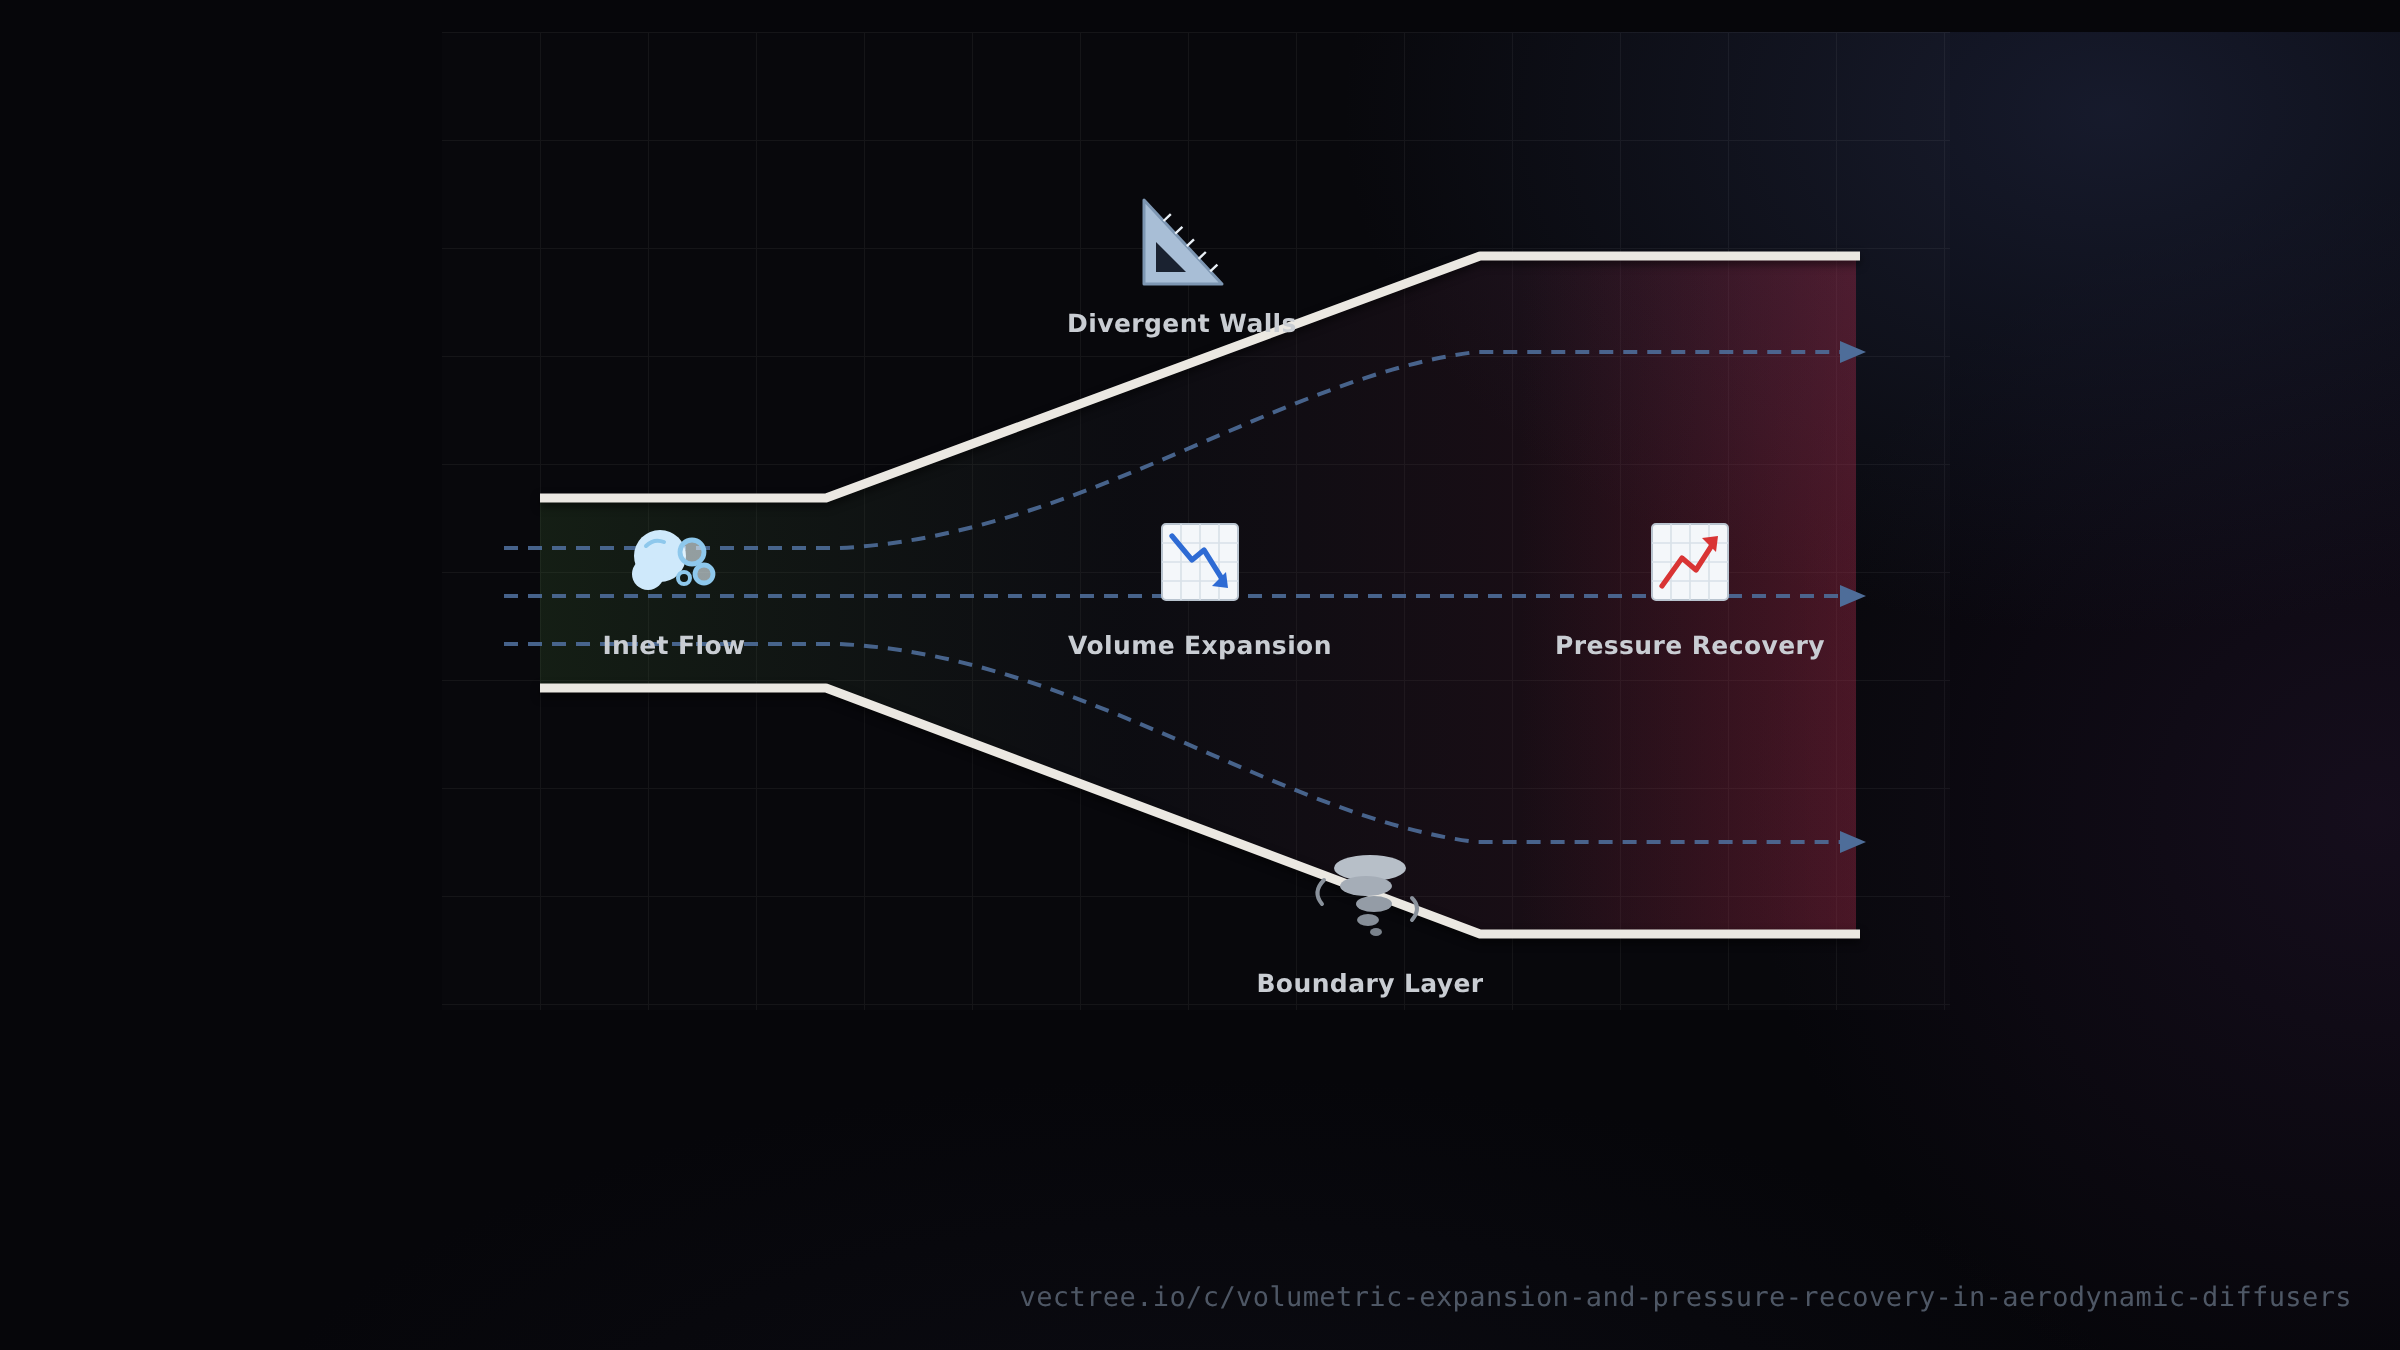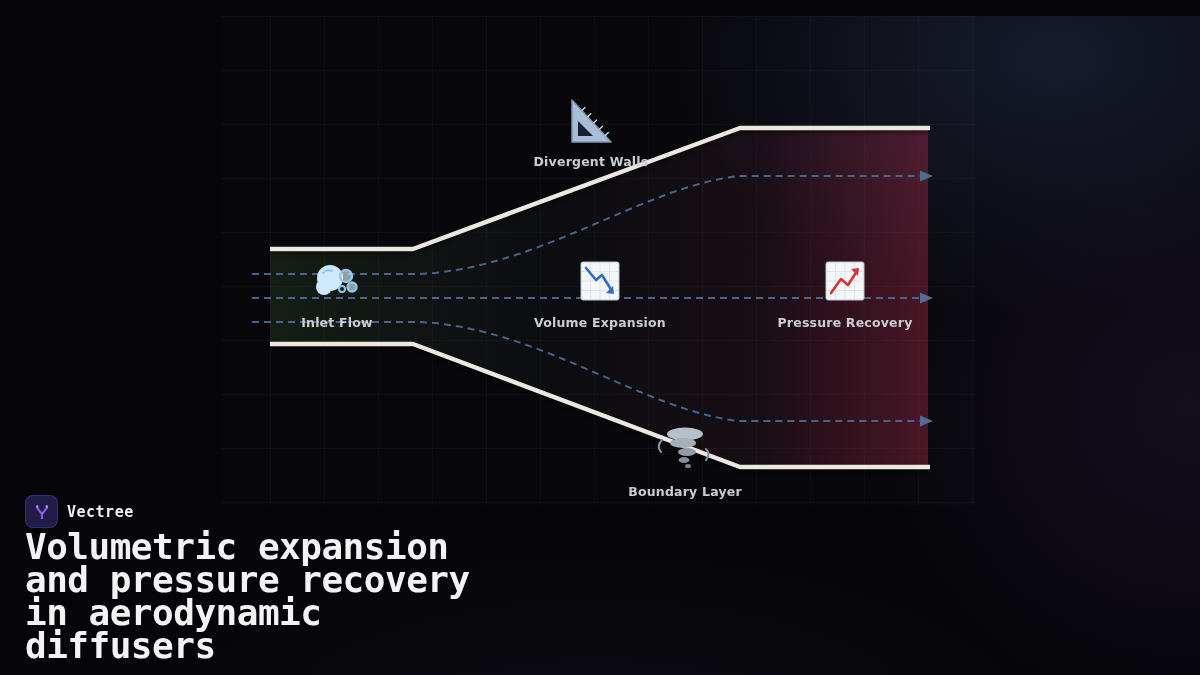--- a/index.html
+++ b/index.html
@@ -136,28 +136,17 @@
       <path d="M21,0 q5,5 0,11" stroke="#8a929c" stroke-width="2" fill="none" stroke-linecap="round"></path>
     </g>
 
     <text class="diagram-label" x="591" y="150">Divergent Walls</text>
     <text class="diagram-label" x="337" y="311">Inlet Flow</text>
     <text class="diagram-label" x="600" y="311">Volume Expansion</text>
     <text class="diagram-label" x="845" y="311">Pressure Recovery</text>
     <text class="diagram-label" x="685" y="480">Boundary Layer</text>
   </svg>
 
-  <div class="brand-row">
-    <div class="brand-logo">
-      <svg width="22" height="22" viewBox="0 0 32 32">
-        <path d="M9 10 L16 19 L23 10" fill="none" stroke="#8b5cf6" stroke-width="3" stroke-linecap="round" stroke-linejoin="round"></path>
-        <line x1="16" y1="19" x2="16" y2="25" stroke="#8b5cf6" stroke-width="3" stroke-linecap="round"></line>
-        <circle cx="9" cy="8" r="1.8" fill="#b79cff"></circle>
-        <circle cx="23" cy="8" r="1.8" fill="#b79cff"></circle>
-      </svg>
-    </div>
-    <span class="brand-name">Vectree</span>
-  </div>
 
-  <h1 class="page-title">Volumetric expansion and pressure recovery in aerodynamic diffusers</h1>
 
+  <div class="footer-url">vectree.io/c/volumetric-expansion-and-pressure-recovery-in-aerodynamic-diffusers</div>
 
 </div>
 
 </body></html>

